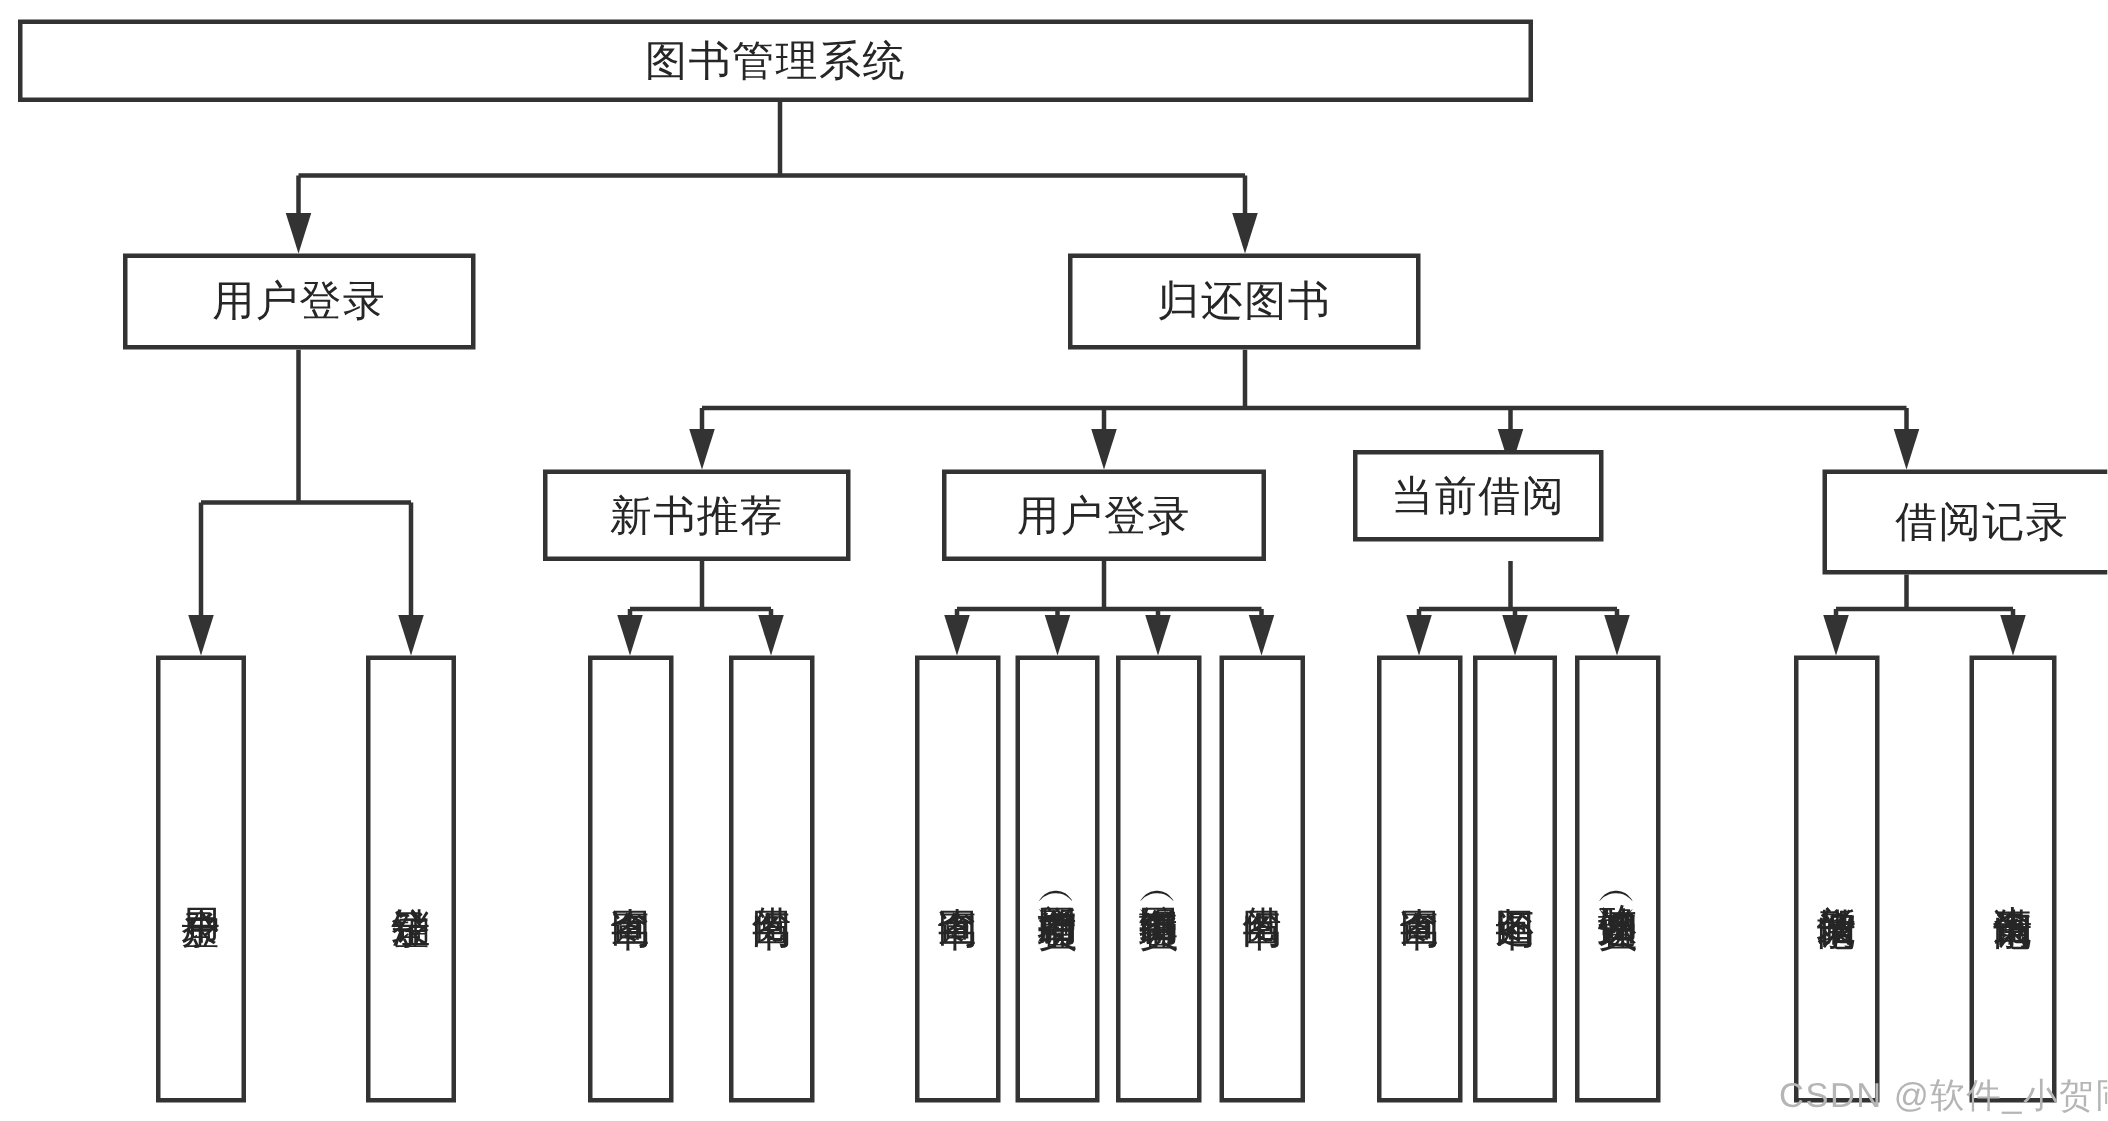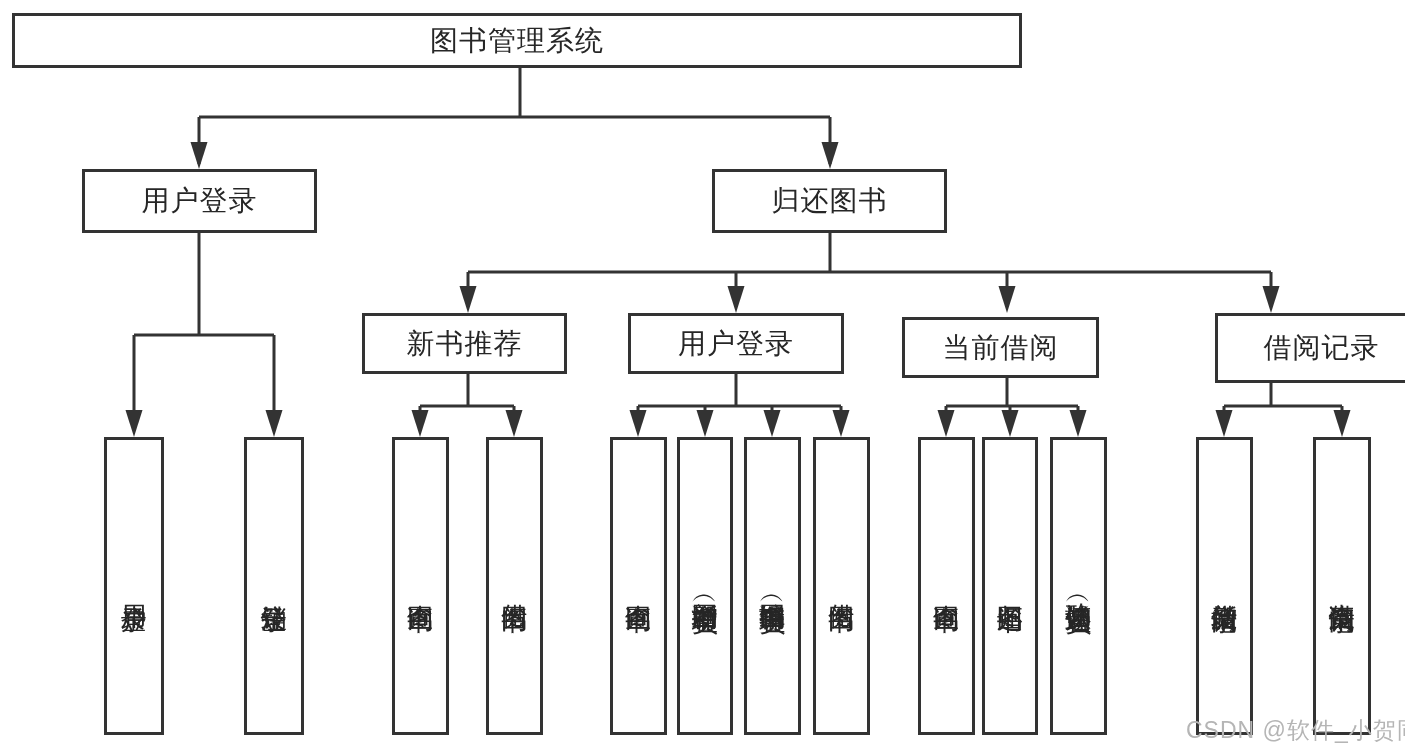--- a/index.html
+++ b/index.html
@@ -89,21 +89,21 @@
   <div class="box h" style="left:712px;top:169px;width:235px;height:64px">
     <span class="lbl">归还图书</span>
   </div>
 
   <div class="box h" style="left:362px;top:313px;width:205px;height:61px">
     <span class="lbl">新书推荐</span>
   </div>
   <div class="box h" style="left:628px;top:313px;width:216px;height:61px">
     <span class="lbl">用户登录</span>
   </div>
-  <div class="box h" style="left:902px;top:317px;width:197px;height:61px">
+  <div class="box h" style="left:902px;top:300px;width:167px;height:61px">
     <span class="lbl">当前借阅</span>
   </div>
   <div class="box h" style="left:1215px;top:313px;width:213px;height:70px">
     <span class="lbl">借阅记录</span>
   </div>
 
   <div class="box v" style="left:104px;top:437px;width:60px;height:298px">
     <span class="lbl">用户登录</span>
   </div>
   <div class="box v" style="left:244px;top:437px;width:60px;height:298px">

